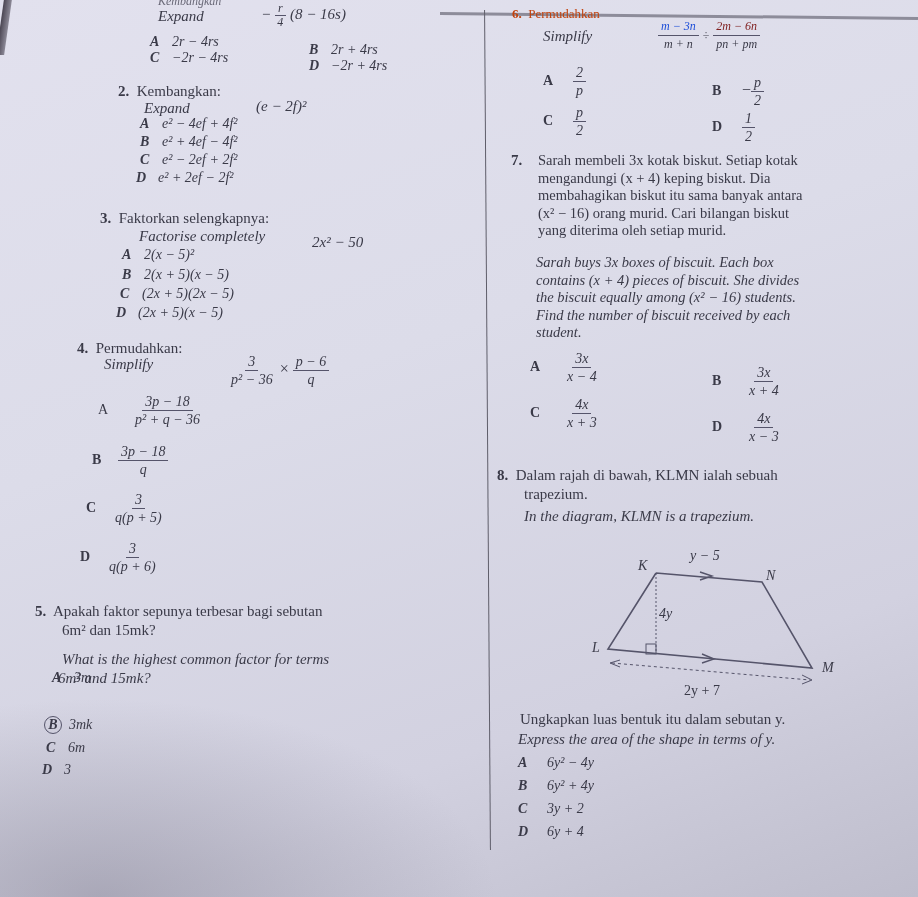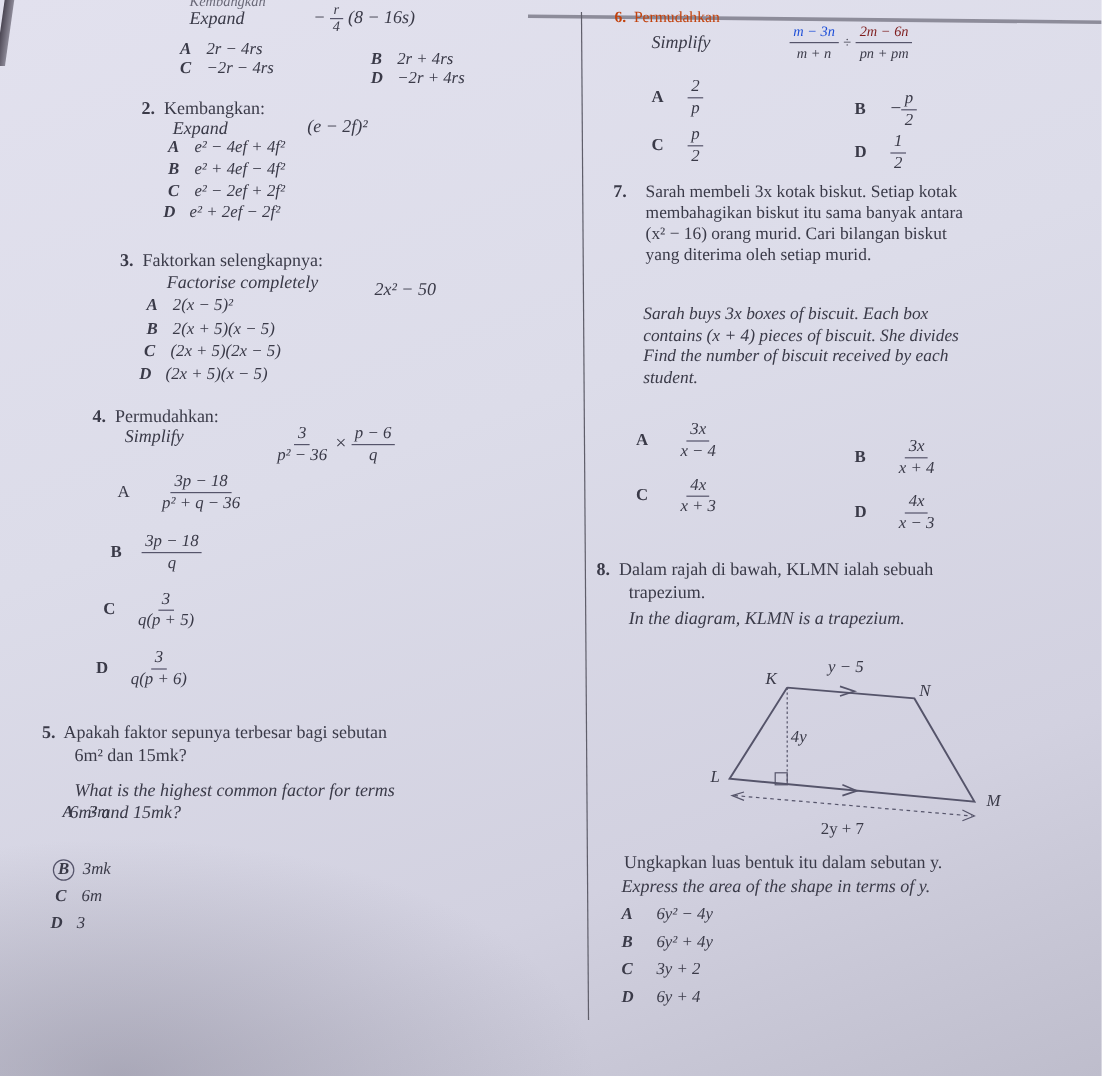--- a/index.html
+++ b/index.html
@@ -155,27 +155,29 @@
   <div class="abs" style="left:712px;top:110px;"><span class="opt-letter">D</span>&nbsp;&nbsp;<span class="frac">
         <span class="num">1</span>
         <span class="den">2</span>
       </span></div>
 </div>
 
 <div>
   <div class="abs qnum" style="left:511px;top:152px;">7.</div>
   <div class="para" style="left:538px;top:152px;width:340px;">
     <div>Sarah membeli 3x kotak biskut. Setiap kotak</div>
+    <div>mengandungi (x + 4) keping biskut. Dia</div>
     <div>membahagikan biskut itu sama banyak antara</div>
     <div>(x² − 16) orang murid. Cari bilangan biskut</div>
     <div>yang diterima oleh setiap murid.</div>
   </div>
   <div class="para it" style="left:536px;top:254px;width:342px;">
     <div>Sarah buys 3x boxes of biscuit. Each box</div>
     <div>contains (x + 4) pieces of biscuit. She divides</div>
+    <div>the biscuit equally among (x² − 16) students.</div>
     <div>Find the number of biscuit received by each</div>
     <div>student.</div>
   </div>
   <div class="abs" style="left:530px;top:350px;"><span class="opt-letter">A</span>&nbsp;&nbsp;&nbsp;<span class="frac">
         <span class="num">3x</span>
         <span class="den">x − 4</span>
       </span></div>
   <div class="abs" style="left:712px;top:364px;"><span class="opt-letter">B</span>&nbsp;&nbsp;&nbsp;<span class="frac">
         <span class="num">3x</span>
         <span class="den">x + 4</span>

